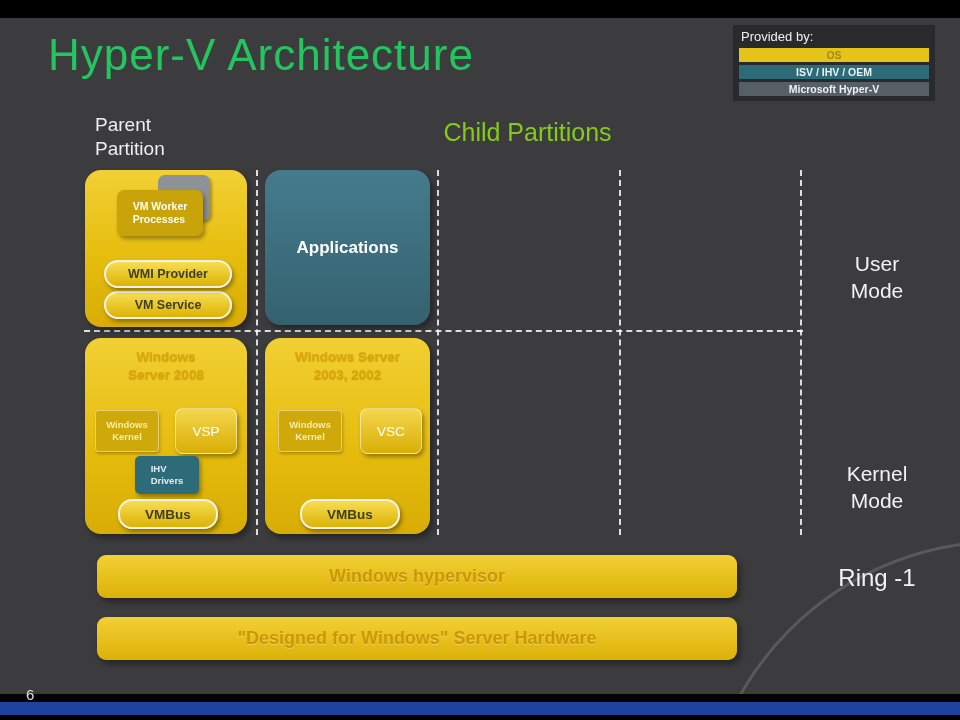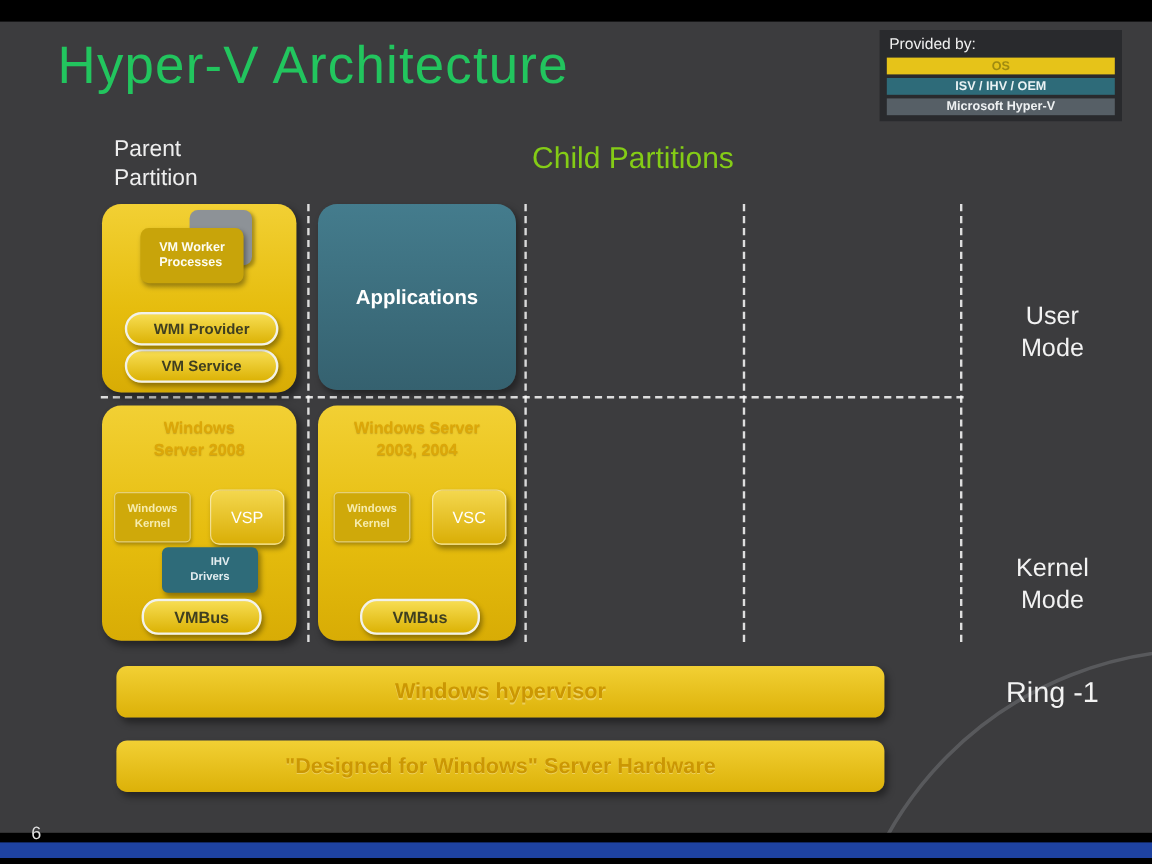--- a/index.html
+++ b/index.html
@@ -59,23 +59,23 @@
   .kchip{position:absolute;width:62px;height:40px;background:#cfa90a;border:1px solid rgba(255,255,255,0.45);
          border-radius:4px;color:#f6ecae;font-size:9.5px;font-weight:bold;display:flex;align-items:center;
          justify-content:center;text-align:center;line-height:1.25;box-shadow:1px 2px 3px rgba(0,0,0,0.25);}
   .wk-parent{left:10px;top:72px;}
   .wk-child{left:13px;top:72px;}
   .vchip{position:absolute;width:60px;height:44px;background:linear-gradient(180deg,#f4d74e,#d9ae06);
          border:1px solid rgba(255,255,255,0.5);border-radius:8px;color:#fff;font-size:13.5px;font-weight:normal;
          display:flex;align-items:center;justify-content:center;box-shadow:2px 3px 4px rgba(0,0,0,0.35);}
   .vsp{left:90px;top:70px;}
   .vsc{left:95px;top:70px;}
-  .ihv{position:absolute;left:50px;top:118px;width:80px;height:38px;background:#2e6b79;border-radius:5px;
+  .ihv{position:absolute;left:50px;top:118px;width:64px;height:38px;background:#2e6b79;border-radius:5px;
        color:#e3edf0;font-size:9.5px;font-weight:bold;display:flex;align-items:center;justify-content:center;
-       text-align:right;line-height:1.25;box-shadow:2px 3px 4px rgba(0,0,0,0.35);}
+       text-align:left;line-height:1.25;box-shadow:2px 3px 4px rgba(0,0,0,0.35);}
 
   .layer-bar{position:absolute;left:97px;width:640px;height:43px;border-radius:9px;
              background:linear-gradient(180deg,#f2d034,#dcb108);box-shadow:3px 4px 6px rgba(0,0,0,0.4);
              display:flex;align-items:center;justify-content:center;color:#cb9703;font-size:18px;
              font-weight:bold;text-shadow:0 1px 0 rgba(255,255,255,0.3);text-align:center;}
   .hypervisor{top:555px;}
   .hardware{top:617px;}
 
   .mode{position:absolute;left:810px;width:134px;text-align:center;color:#f2f2f2;font-size:21px;line-height:1.3;}
   .user-mode{top:250px;}
@@ -128,21 +128,21 @@
     <div class="kchip wk-parent preline">Windows
 Kernel</div>
     <div class="vchip vsp">VSP</div>
     <div class="ihv preline">IHV
 Drivers</div>
     <div class="pill vmbus vmbus-parent">VMBus</div>
   </div>
 
   <div class="ybox child-kernel">
     <div class="os-title preline">Windows Server
-2003, 2004</div>
+2003, 2002</div>
     <div class="kchip wk-child preline">Windows
 Kernel</div>
     <div class="vchip vsc">VSC</div>
     <div class="pill vmbus vmbus-child">VMBus</div>
   </div>
 
   <div class="layer-bar hypervisor">Windows hypervisor</div>
   <div class="layer-bar hardware">"Designed for Windows" Server Hardware</div>
 
   <div class="mode user-mode preline">User

